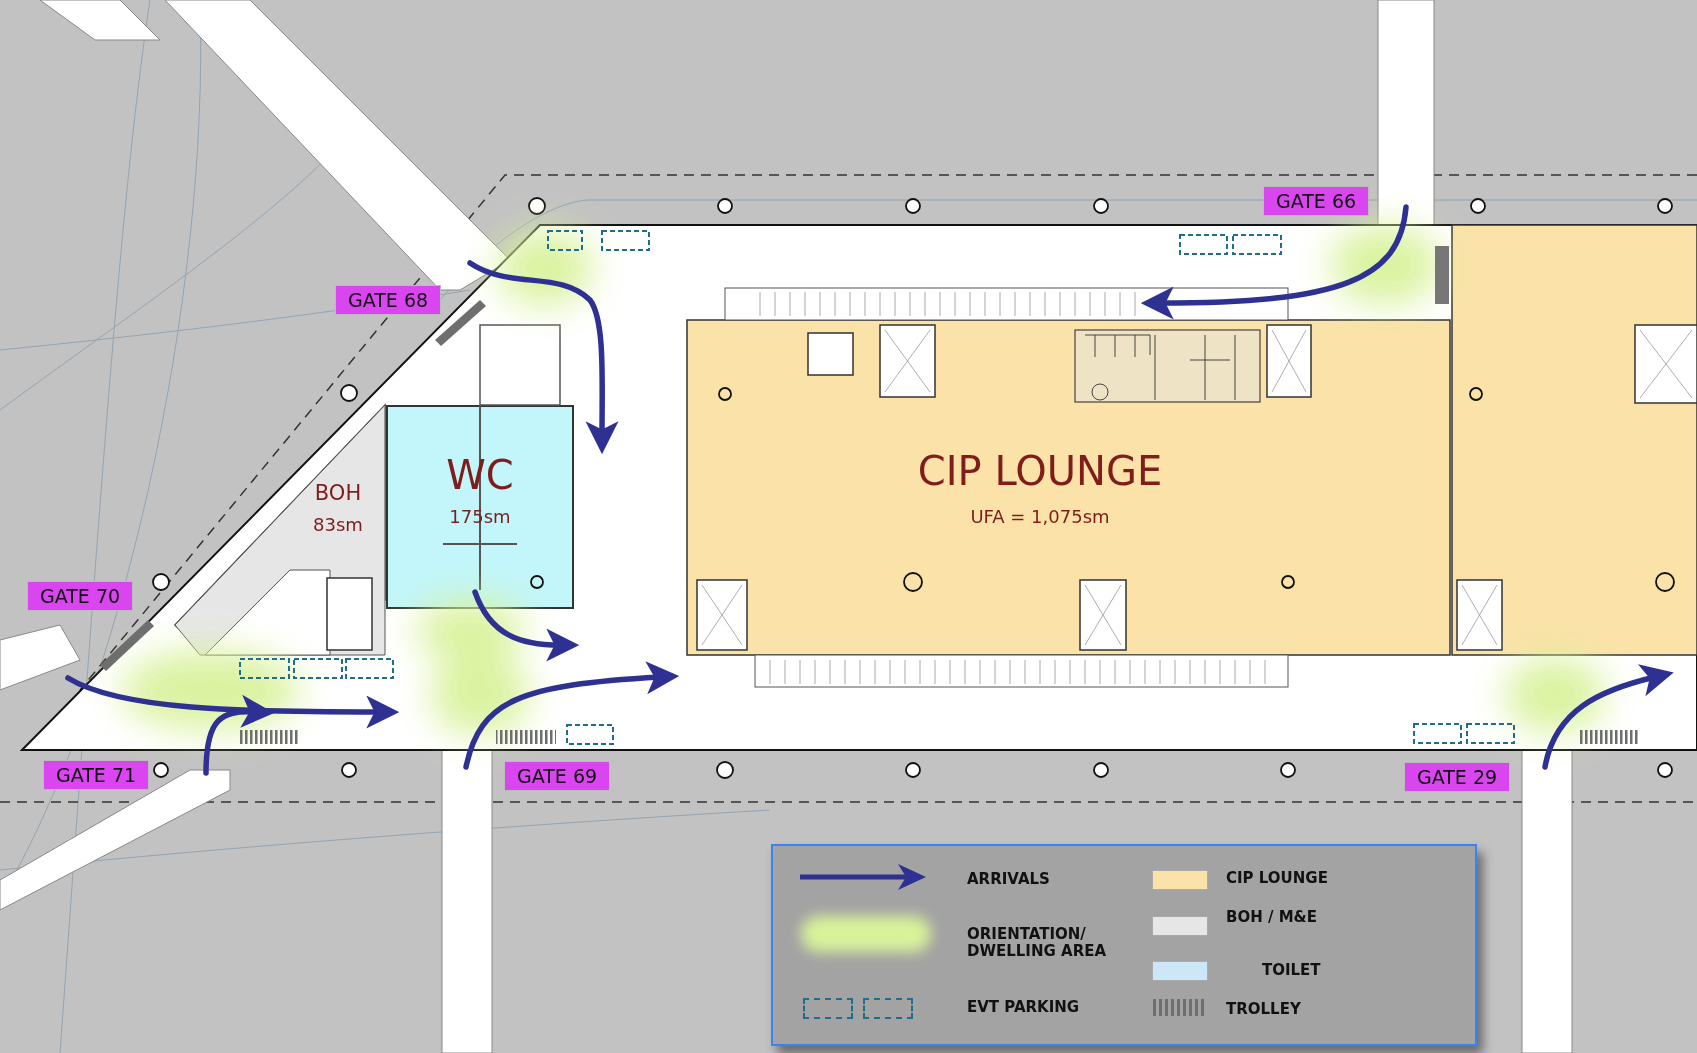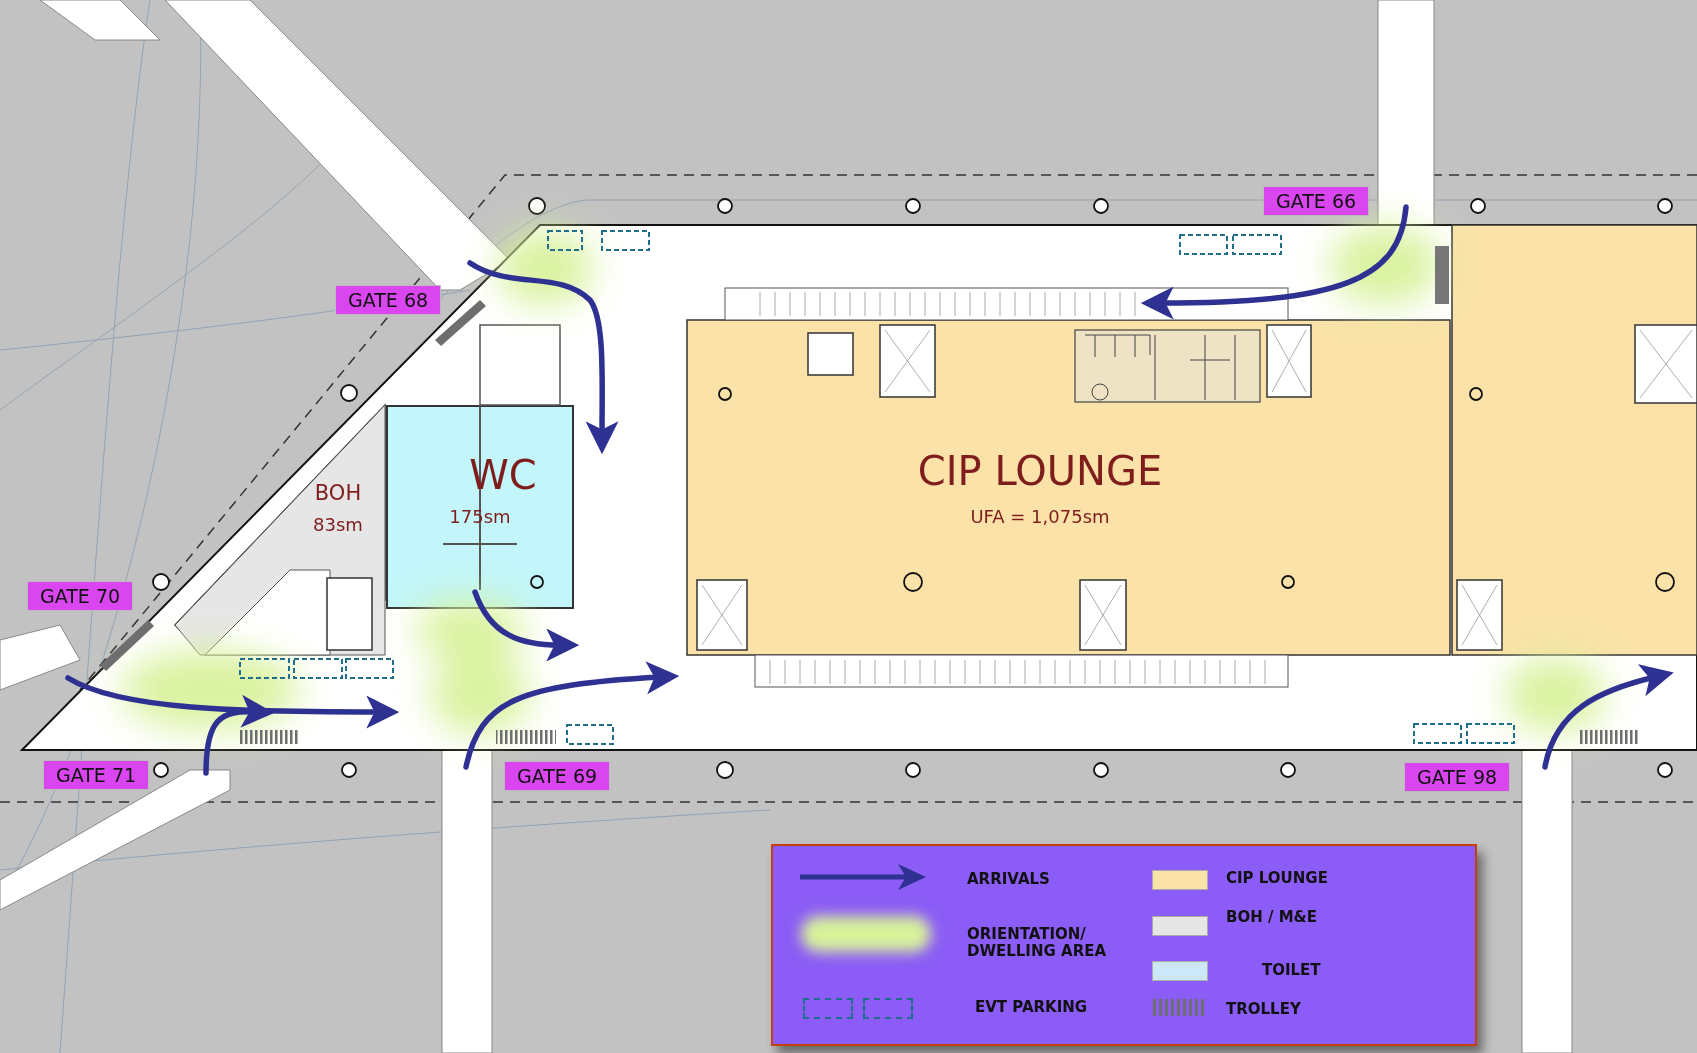--- a/index.html
+++ b/index.html
@@ -1,20 +1,20 @@
 <!DOCTYPE html>
 <html><head>
 <meta charset="utf-8">
 <style>
   html, body { margin:0; padding:0; }
   body { width:1697px; height:1053px; overflow:hidden; background:#c2c2c2; font-family:"DejaVu Sans", sans-serif; position:relative; }
   #plan { position:absolute; left:0; top:0; width:1697px; height:1053px; }
   .gate-label { position:absolute; background:#d946ef; border:1px solid #bbb; font-family:"DejaVu Sans", sans-serif; font-size:19px; color:#111; padding:3px 12px; white-space:nowrap; line-height:22px; }
   .room-title { position:absolute; color:#7f1d1d; text-align:center; white-space:nowrap; font-family:"DejaVu Sans", sans-serif; }
-  #legend { position:absolute; left:771px; top:844px; width:702px; height:198px; background:#8b5cf6; border:2px solid #c2410c; box-shadow:6px 8px 10px rgba(0,0,0,0.45); }
+  #legend { position:absolute; left:771px; top:844px; width:702px; height:198px; background:#a3a3a3; border:2px solid #3b82f6; box-shadow:6px 8px 10px rgba(0,0,0,0.45); }
   .lg-item { position:absolute; font-family:"DejaVu Sans", sans-serif; font-weight:bold; font-size:15px; color:#111; line-height:17px; white-space:nowrap; }
   .lg-swatch { position:absolute; width:54px; height:18px; border:1px solid #aaa; }
 </style>
 </head>
 <body>
 
 <svg id="plan" viewBox="0 0 1697 1053" xmlns="http://www.w3.org/2000/svg">
   <defs>
     <filter id="blur" x="-50%" y="-50%" width="200%" height="200%">
         <feGaussianBlur stdDeviation="18"></feGaussianBlur>
@@ -156,49 +156,49 @@
     <path d="M1406,207 C1400,280 1340,303 1160,303"></path>
     <path d="M68,678 C120,710 240,712 380,712"></path>
     <path d="M206,773 C206,720 220,710 255,712"></path>
     <path d="M475,592 C490,635 520,645 560,645"></path>
     <path d="M466,767 C480,700 520,685 660,677"></path>
     <path d="M1545,767 C1555,710 1600,690 1655,677"></path>
   </g>
 </svg>
 
 <div class="gate-label" style="left:1263px;top:186px;">GATE 66</div>
-<div class="gate-label" style="left:1404px;top:762px;">GATE 98</div>
+<div class="gate-label" style="left:1404px;top:762px;">GATE 29</div>
 <div class="gate-label" style="left:335px;top:285px;">GATE 68</div>
 <div class="gate-label" style="left:504px;top:761px;">GATE 69</div>
 <div class="gate-label" style="left:27px;top:581px;">GATE 70</div>
 <div class="gate-label" style="left:43px;top:760px;">GATE 71</div>
 
 <div class="room-title" style="left:880px;top:448px;width:320px;font-size:40px;">CIP LOUNGE</div>
 <div class="room-title" style="left:920px;top:506px;width:240px;font-size:18px;">UFA = 1,075sm</div>
-<div class="room-title" style="left:443px;top:452px;width:120px;font-size:40px;">WC</div>
+<div class="room-title" style="left:420px;top:452px;width:120px;font-size:40px;">WC</div>
 <div class="room-title" style="left:430px;top:506px;width:100px;font-size:18px;">175sm</div>
 <div class="room-title" style="left:298px;top:481px;width:80px;font-size:21px;">BOH</div>
 <div class="room-title" style="left:298px;top:514px;width:80px;font-size:18px;">83sm</div>
 
 <div id="legend">
   <svg style="position:absolute;left:25px;top:16px;" width="140" height="30">
     <line x1="2" y1="15" x2="110" y2="15" stroke="#2e3192" stroke-width="5"></line>
     <polygon points="100,2 128,15 100,28 108,15" fill="#2e3192"></polygon>
   </svg>
   <div class="lg-item" style="left:194px;top:25px;">ARRIVALS</div>
 
   <div style="position:absolute;left:28px;top:70px;width:130px;height:36px;background:#d8f29a;border-radius:18px;filter:blur(7px);"></div>
   <div class="lg-item" style="left:194px;top:80px;">
     <div>ORIENTATION/</div>
     <div>DWELLING AREA</div>
   </div>
 
   <div style="position:absolute;left:30px;top:152px;width:46px;height:17px;border:2px dashed #1f6e8c;"></div>
   <div style="position:absolute;left:90px;top:152px;width:46px;height:17px;border:2px dashed #1f6e8c;"></div>
-  <div class="lg-item" style="left:194px;top:153px;margin-left:8px;">EVT PARKING</div>
+  <div class="lg-item" style="left:194px;top:153px;">EVT PARKING</div>
 
   <div class="lg-swatch" style="left:379px;top:24px;background:#fae2a8;"></div>
   <div class="lg-item" style="left:453px;top:24px;">CIP LOUNGE</div>
 
   <div class="lg-swatch" style="left:379px;top:70px;background:#e6e6e6;"></div>
   <div class="lg-item" style="left:453px;top:63px;">BOH / M&amp;E</div>
 
   <div class="lg-swatch" style="left:379px;top:115px;background:#cce8f8;"></div>
   <div class="lg-item" style="left:453px;top:116px;margin-left:36px;">TOILET</div>
 

